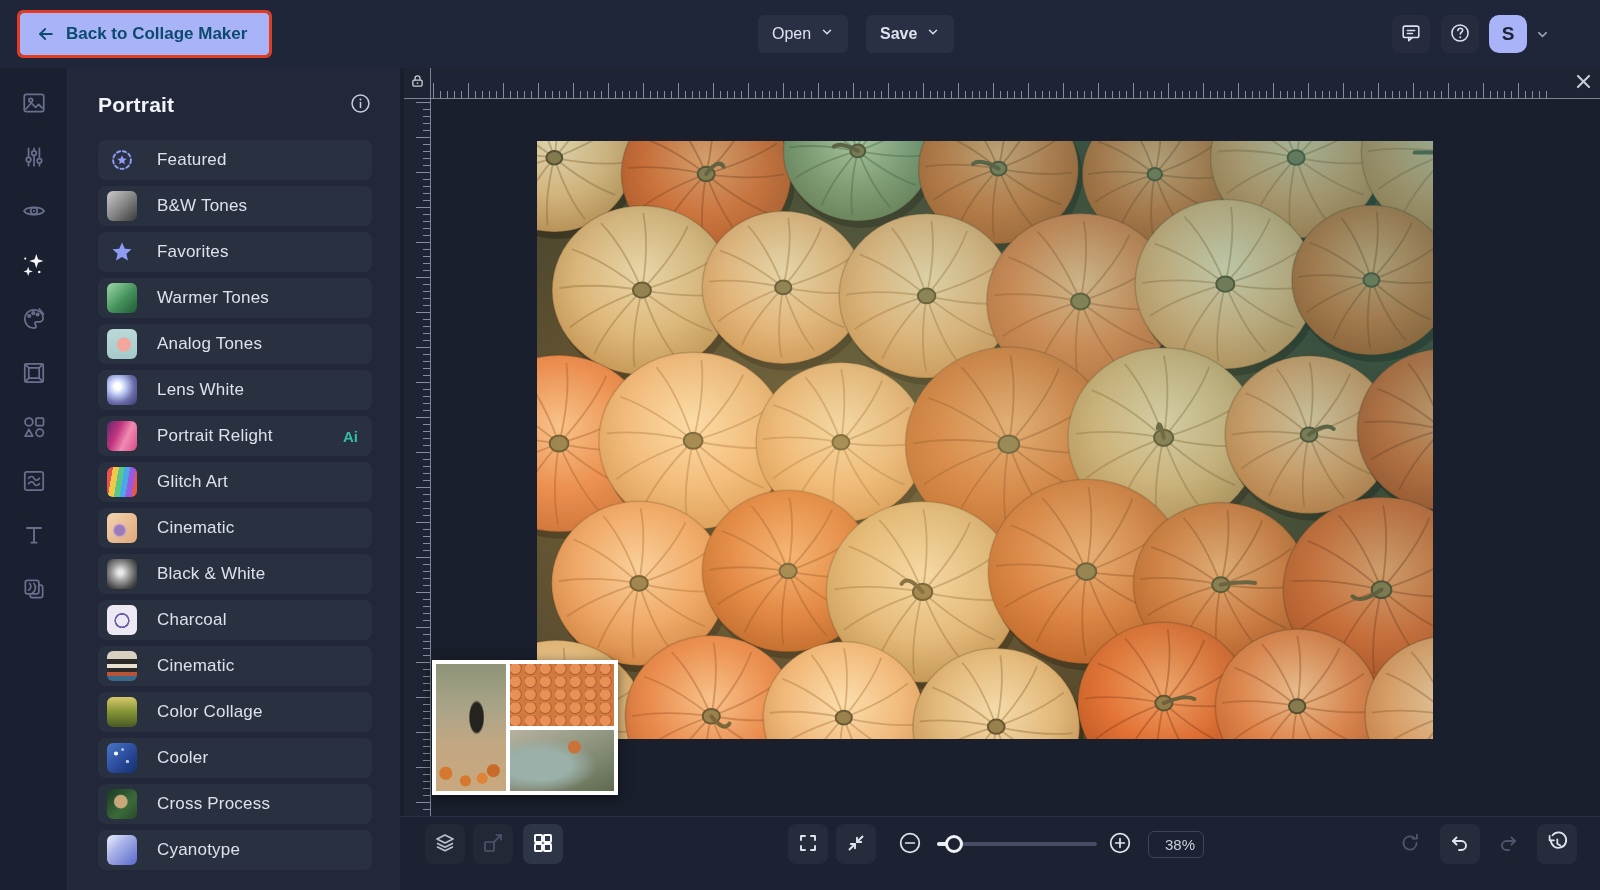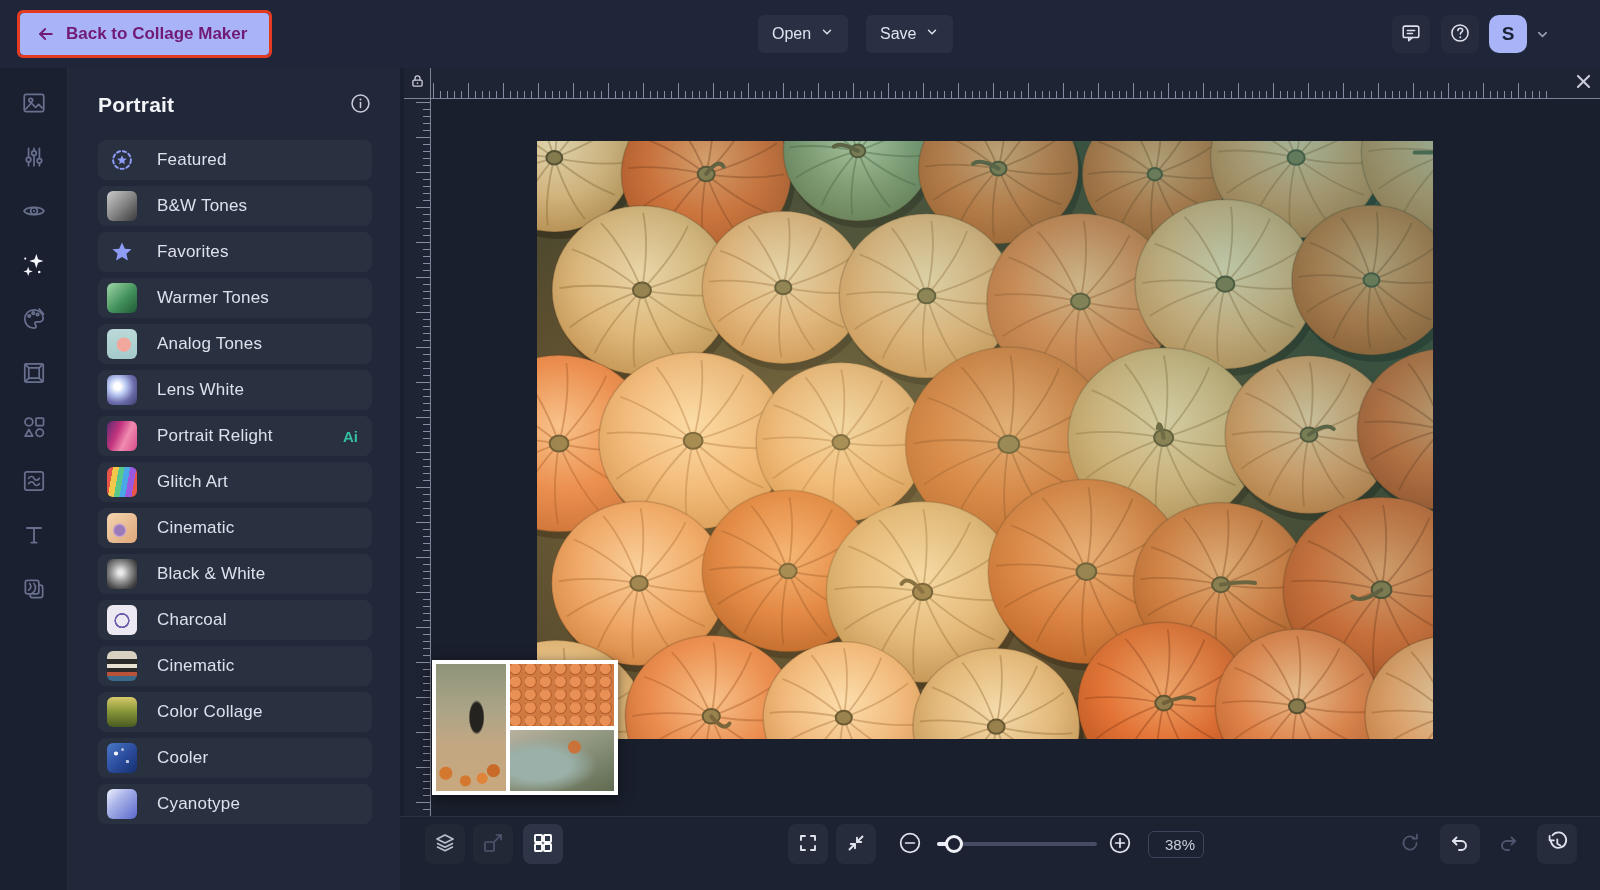--- a/index.html
+++ b/index.html
@@ -4,28 +4,28 @@
 <style>
   * { margin:0; padding:0; box-sizing:border-box; }
   html,body { width:1600px; height:890px; background:#14striking1928; overflow:hidden; }
   body { font-family:"Liberation Sans", sans-serif; background:#161b28; }
   #app { position:relative; width:1600px; height:890px; overflow:hidden; background:#1a1f2d; }
 
   
   .topbar { position:absolute; left:0; top:0; width:1600px; height:68px; background:#202639; z-index:30; }
   .back-annotation { position:absolute; left:17px; top:10px; border:3px solid #e23b22; border-radius:6px; padding:0; }
   .back-btn { display:flex; align-items:center; gap:10px; height:42px; padding:0 22px 0 16px;
-              background:#a9b4f8; color:#701a75; border:none; border-radius:4px;
+              background:#a9b4f8; color:#0c4a6e; border:none; border-radius:4px;
               font-family:inherit; font-size:17px; font-weight:700; cursor:pointer; }
   .back-btn svg { display:block; }
   .top-dd { position:absolute; top:15px; height:38px; display:flex; align-items:center; gap:9px;
             background:#2a3043; color:#dfe3ee; border:none; border-radius:6px; padding:0 14px;
             font-family:inherit; font-size:16px; cursor:pointer; }
   .dd-open { left:758px; }
-  .dd-save { left:866px; }
+  .dd-save { left:866px;font-weight:bold; }
   .top-iconbtn { position:absolute; top:15px; width:38px; height:38px; border:none; border-radius:8px;
                  background:#262c3e; color:#dde1ee; display:flex; align-items:center; justify-content:center; cursor:pointer; }
   .btn-comment { left:1392px; }
   .btn-help { left:1441px; }
   .avatar { position:absolute; left:1489px; top:15px; width:38px; height:38px; border-radius:10px;
             background:#a9b4f8; color:#1d2337; font-size:19px; font-weight:700;
             display:flex; align-items:center; justify-content:center; cursor:pointer; border:none; font-family:inherit; }
   .avatar-chevron { position:absolute; left:1535px; top:27px; color:#9aa1b5; cursor:pointer; }
 
   
@@ -325,20 +325,24 @@
         <span class="fx-thumb t-cinematic"></span>
         <span class="fx-label">Cinematic</span>
       </div>
       <div class="fx-row">
         <span class="fx-thumb t-pinhole"></span>
         <span class="fx-label">Color Collage</span>
       </div>
       <div class="fx-row">
         <span class="fx-thumb t-cooler"></span>
         <span class="fx-label">Cooler</span>
+      </div>
+      <div class="fx-row">
+        <span class="fx-thumb t-cross"></span>
+        <span class="fx-label">Cross Process</span>
       </div>
       <div class="fx-row">
         <span class="fx-thumb t-cyan"></span>
         <span class="fx-label">Cyanotype</span>
       </div>
     </div>
   </aside>
 
   <main class="canvas-area">
 

